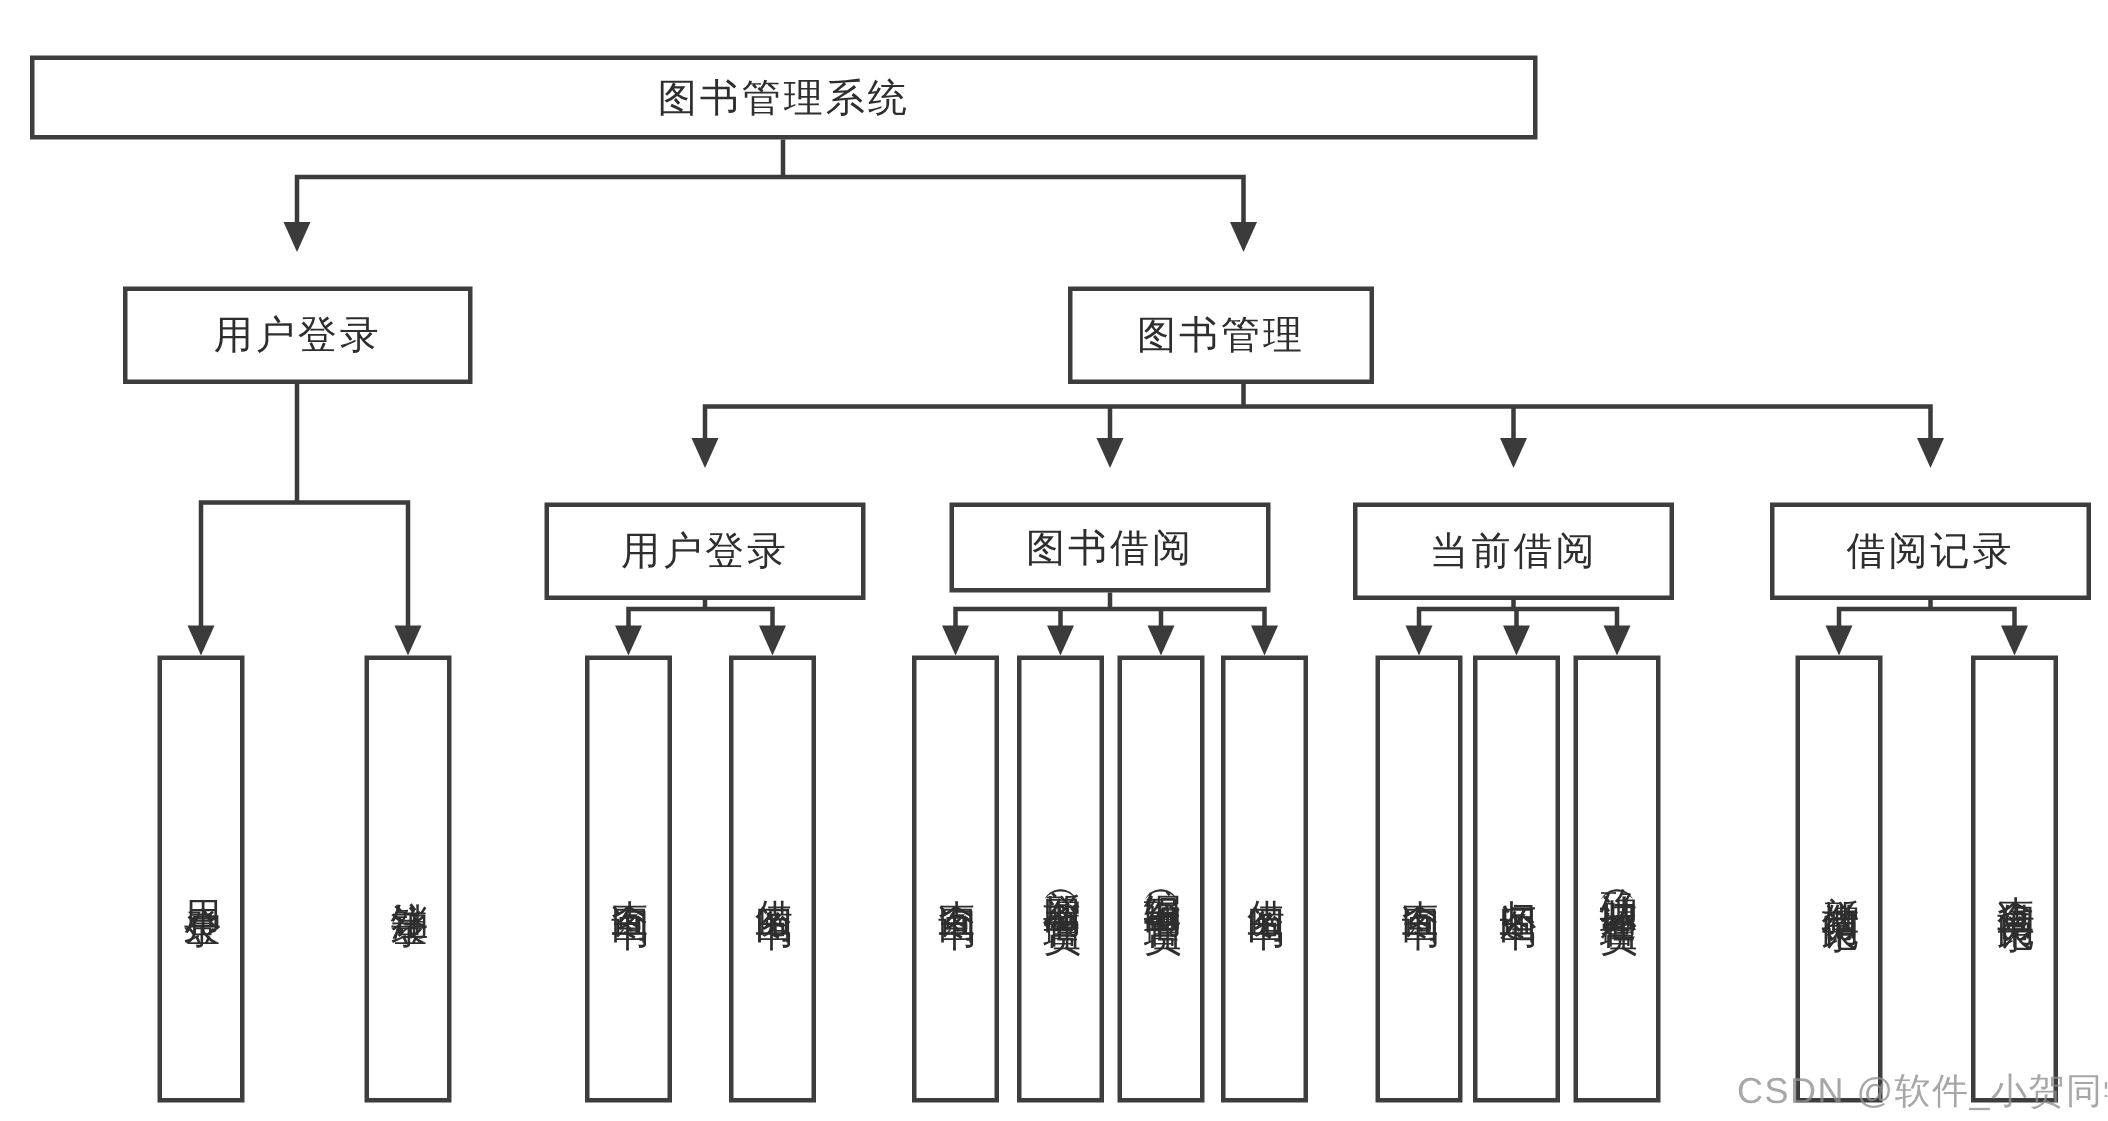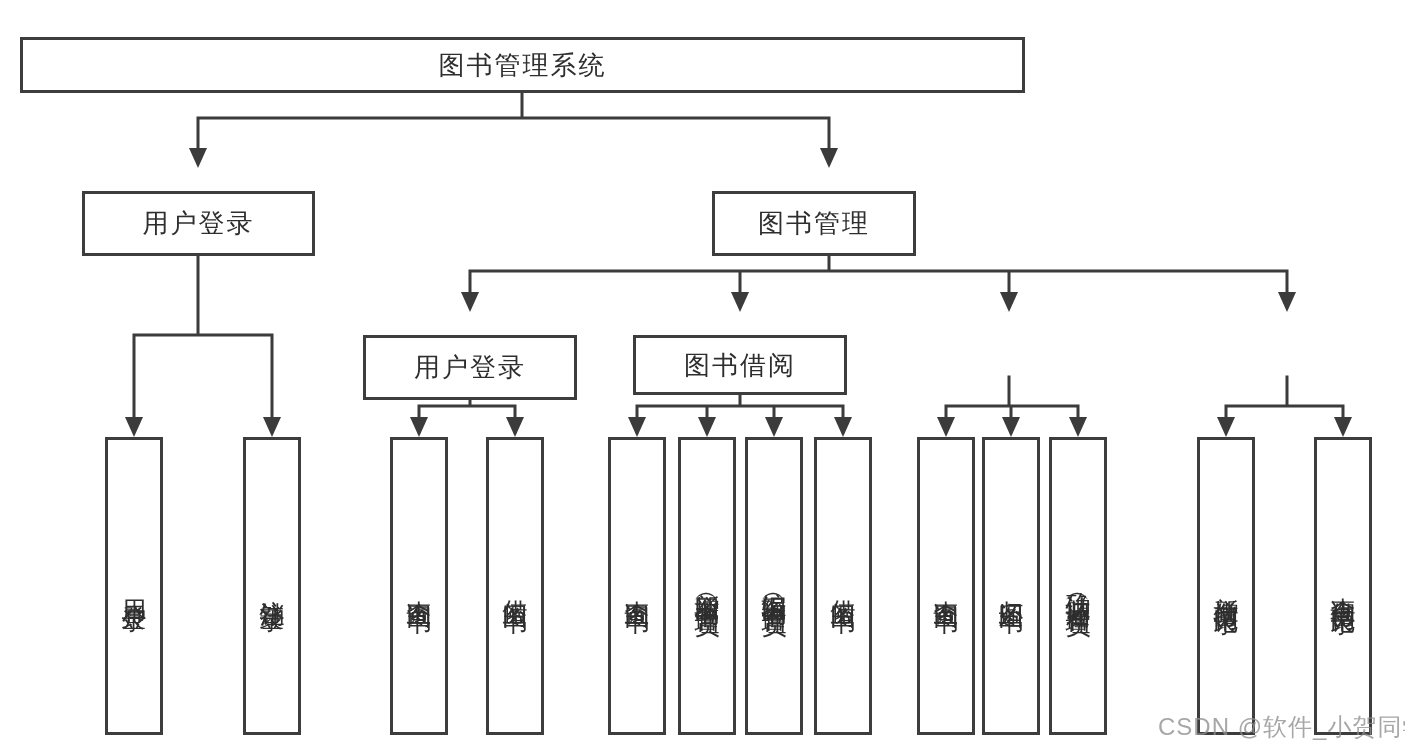--- a/index.html
+++ b/index.html
@@ -96,20 +96,26 @@
   <div class="node h" style="left:712px;top:168px;width:204px;height:65px">
     <span>图书管理</span>
   </div>
 
   <div class="node h" style="left:363px;top:312px;width:214px;height:65px">
     <span>用户登录</span>
   </div>
   <div class="node h" style="left:633px;top:312px;width:214px;height:60px">
     <span>图书借阅</span>
   </div>
+  <div class="node h" style="left:902px;top:312px;width:214px;height:65px">
+    <span>当前借阅</span>
+  </div>
+  <div class="node h" style="left:1180px;top:312px;width:214px;height:65px">
+    <span>借阅记录</span>
+  </div>
 
   <div class="node v" style="left:105px;top:437px;width:58px;height:298px">
     <span>用户登录</span>
   </div>
   <div class="node v" style="left:243px;top:437px;width:58px;height:298px">
     <span>注销登录</span>
   </div>
 
   <div class="node v" style="left:390px;top:437px;width:58px;height:298px">
     <span>查询图书</span>

